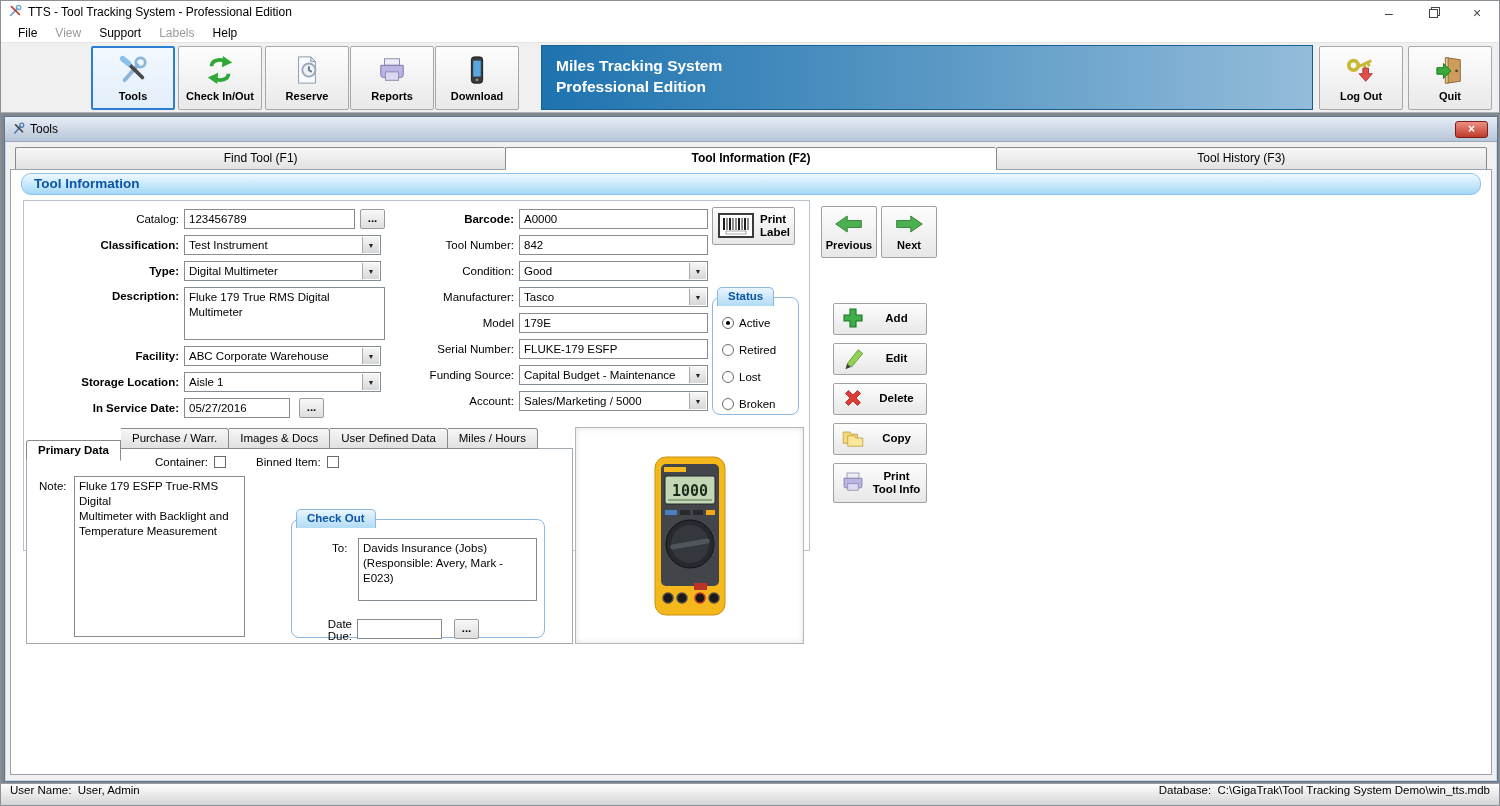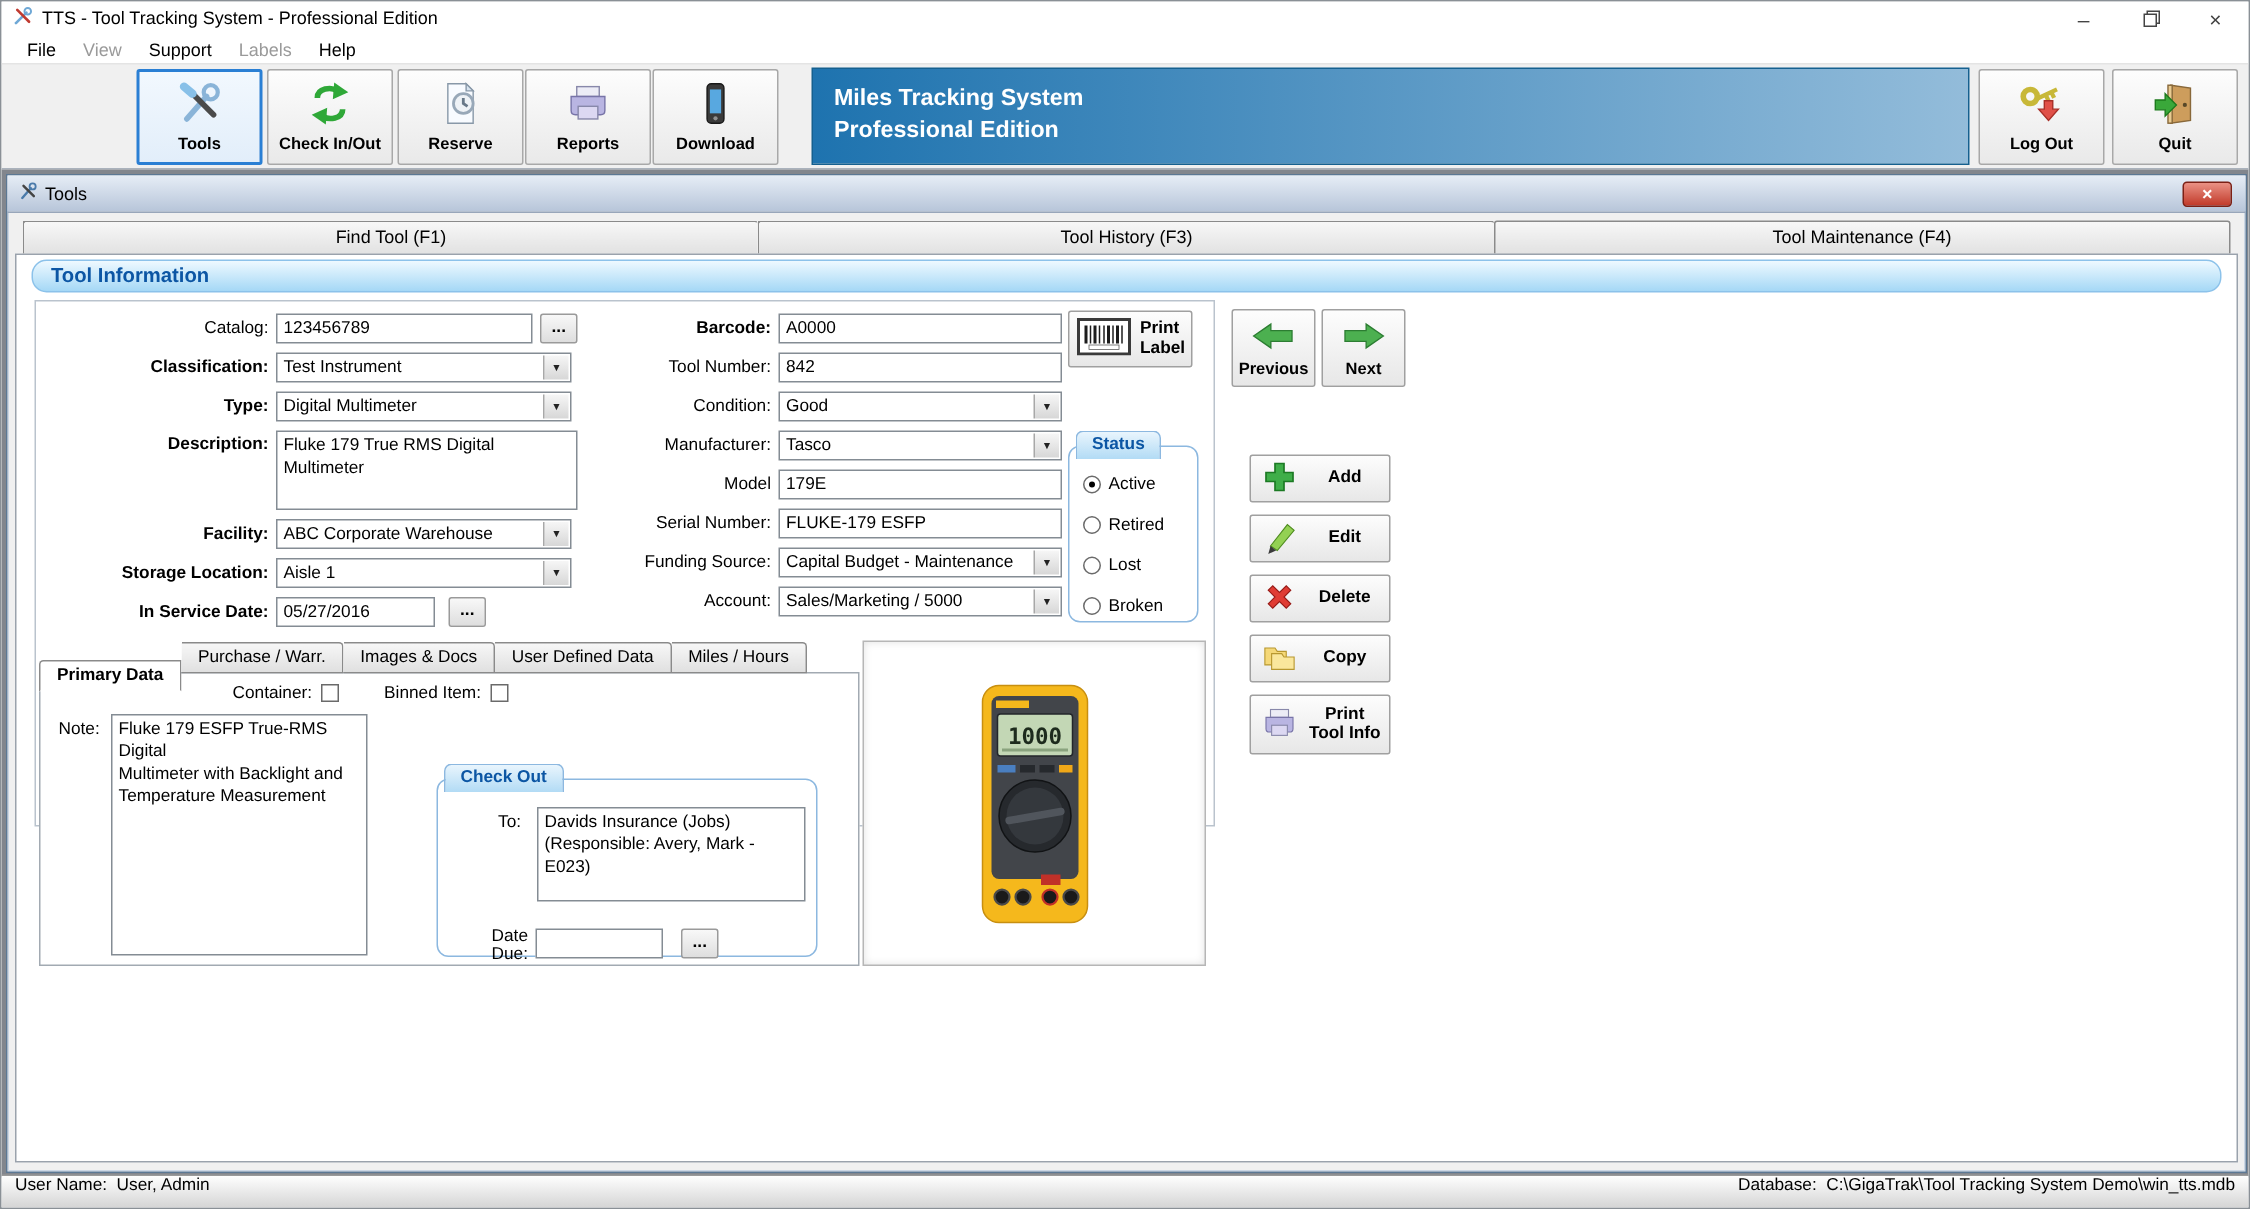--- a/index.html
+++ b/index.html
@@ -196,22 +196,22 @@
               <path d="M7 27 L21 11" stroke="#4a7aaa" stroke-width="4" stroke-linecap="round"></path>
               <circle cx="24" cy="8" r="5" fill="none" stroke="#4a7aaa" stroke-width="3"></circle>
               <path d="M9 7 L26 24" stroke="#444" stroke-width="4" stroke-linecap="round"></path>
             </svg></span>
         <span class="t">Tools</span>
         <span class="tw-close">×</span>
       </div>
 
       <div class="tabstrip">
         <div class="ttab">Find Tool (F1)</div>
+        <div class="ttab selected">Tool Information (F2)</div>
         <div class="ttab">Tool History (F3)</div>
-        <div class="ttab">Tool Maintenance (F4)</div>
       </div>
 
       <div class="cp">
         <div class="section-header">Tool Information</div>
 
         <div class="formpanel">
 
           <div class="col-left">
             <div class="frow">
               <span class="flabel">Catalog:</span>

